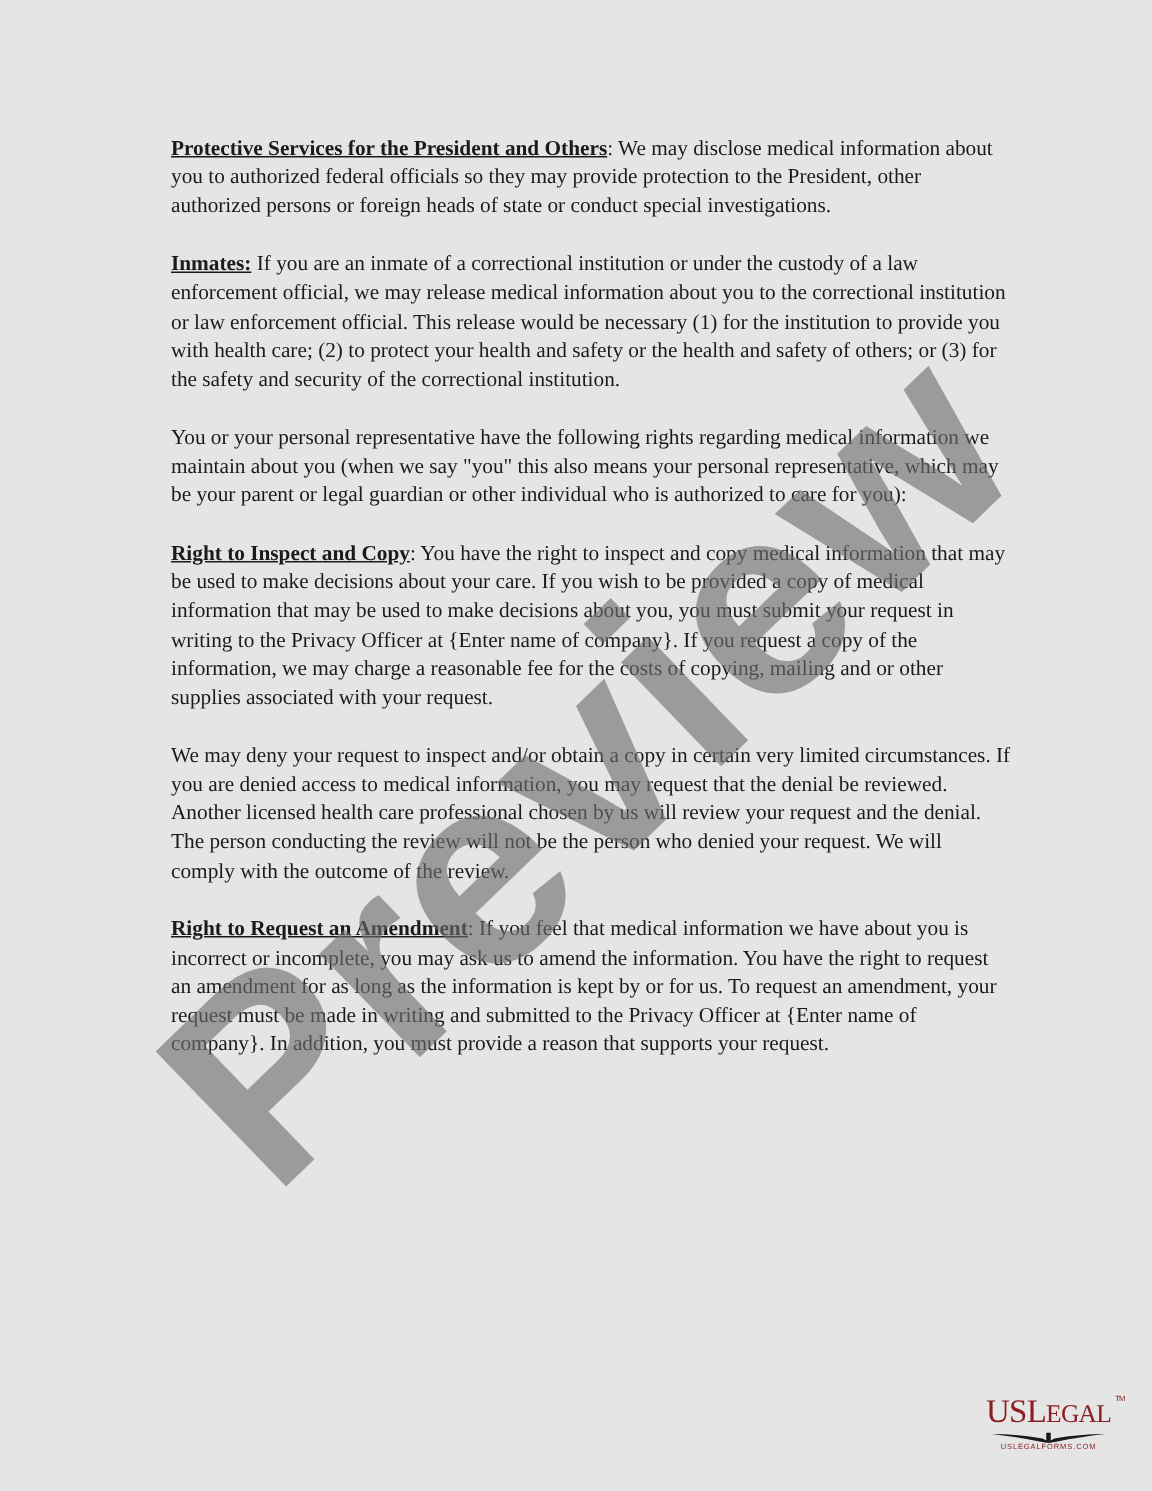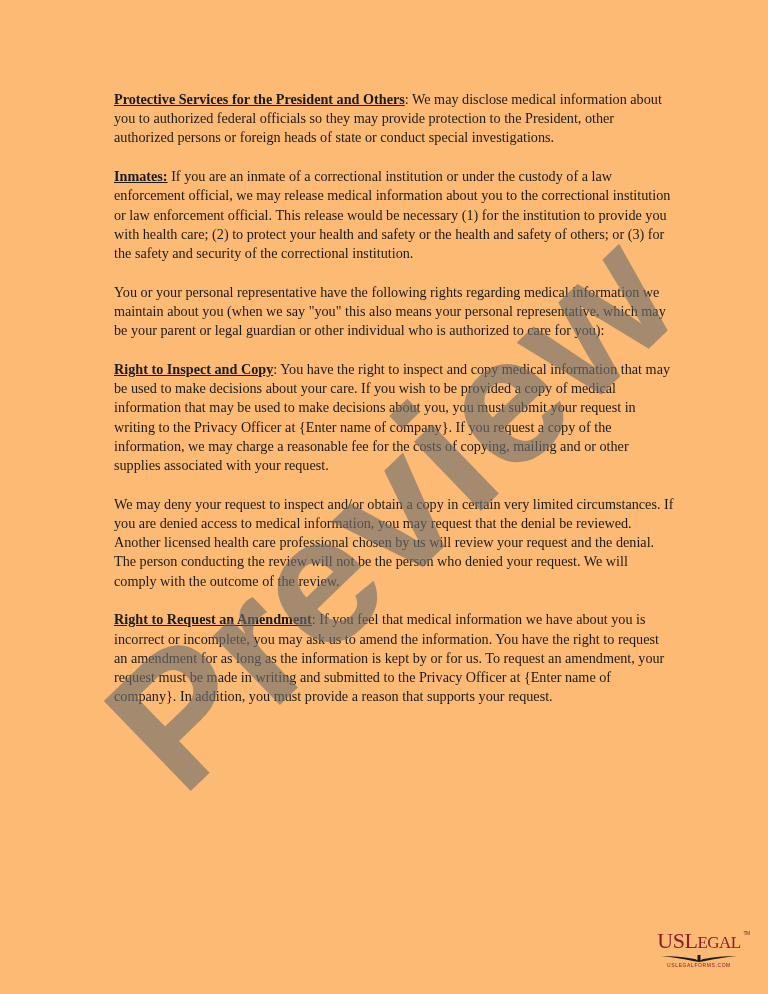--- a/index.html
+++ b/index.html
@@ -11,21 +11,21 @@
       width: 768px;
       height: 994px;
       position: relative;
       overflow: hidden;
     }
     .page {
       position: absolute;
       left: 0; top: 0;
       width: 768px;
       height: 994px;
-      background: #fdba74;
+      background: #e5e5e5;
     }
     .content {
       position: absolute;
       left: 114px;
       top: 90px;
       width: 560px;
       font-family: "Liberation Serif", "DejaVu Serif", serif;
       font-size: 14.2px;
       line-height: 19.2px;
       color: #1a1a1a;

